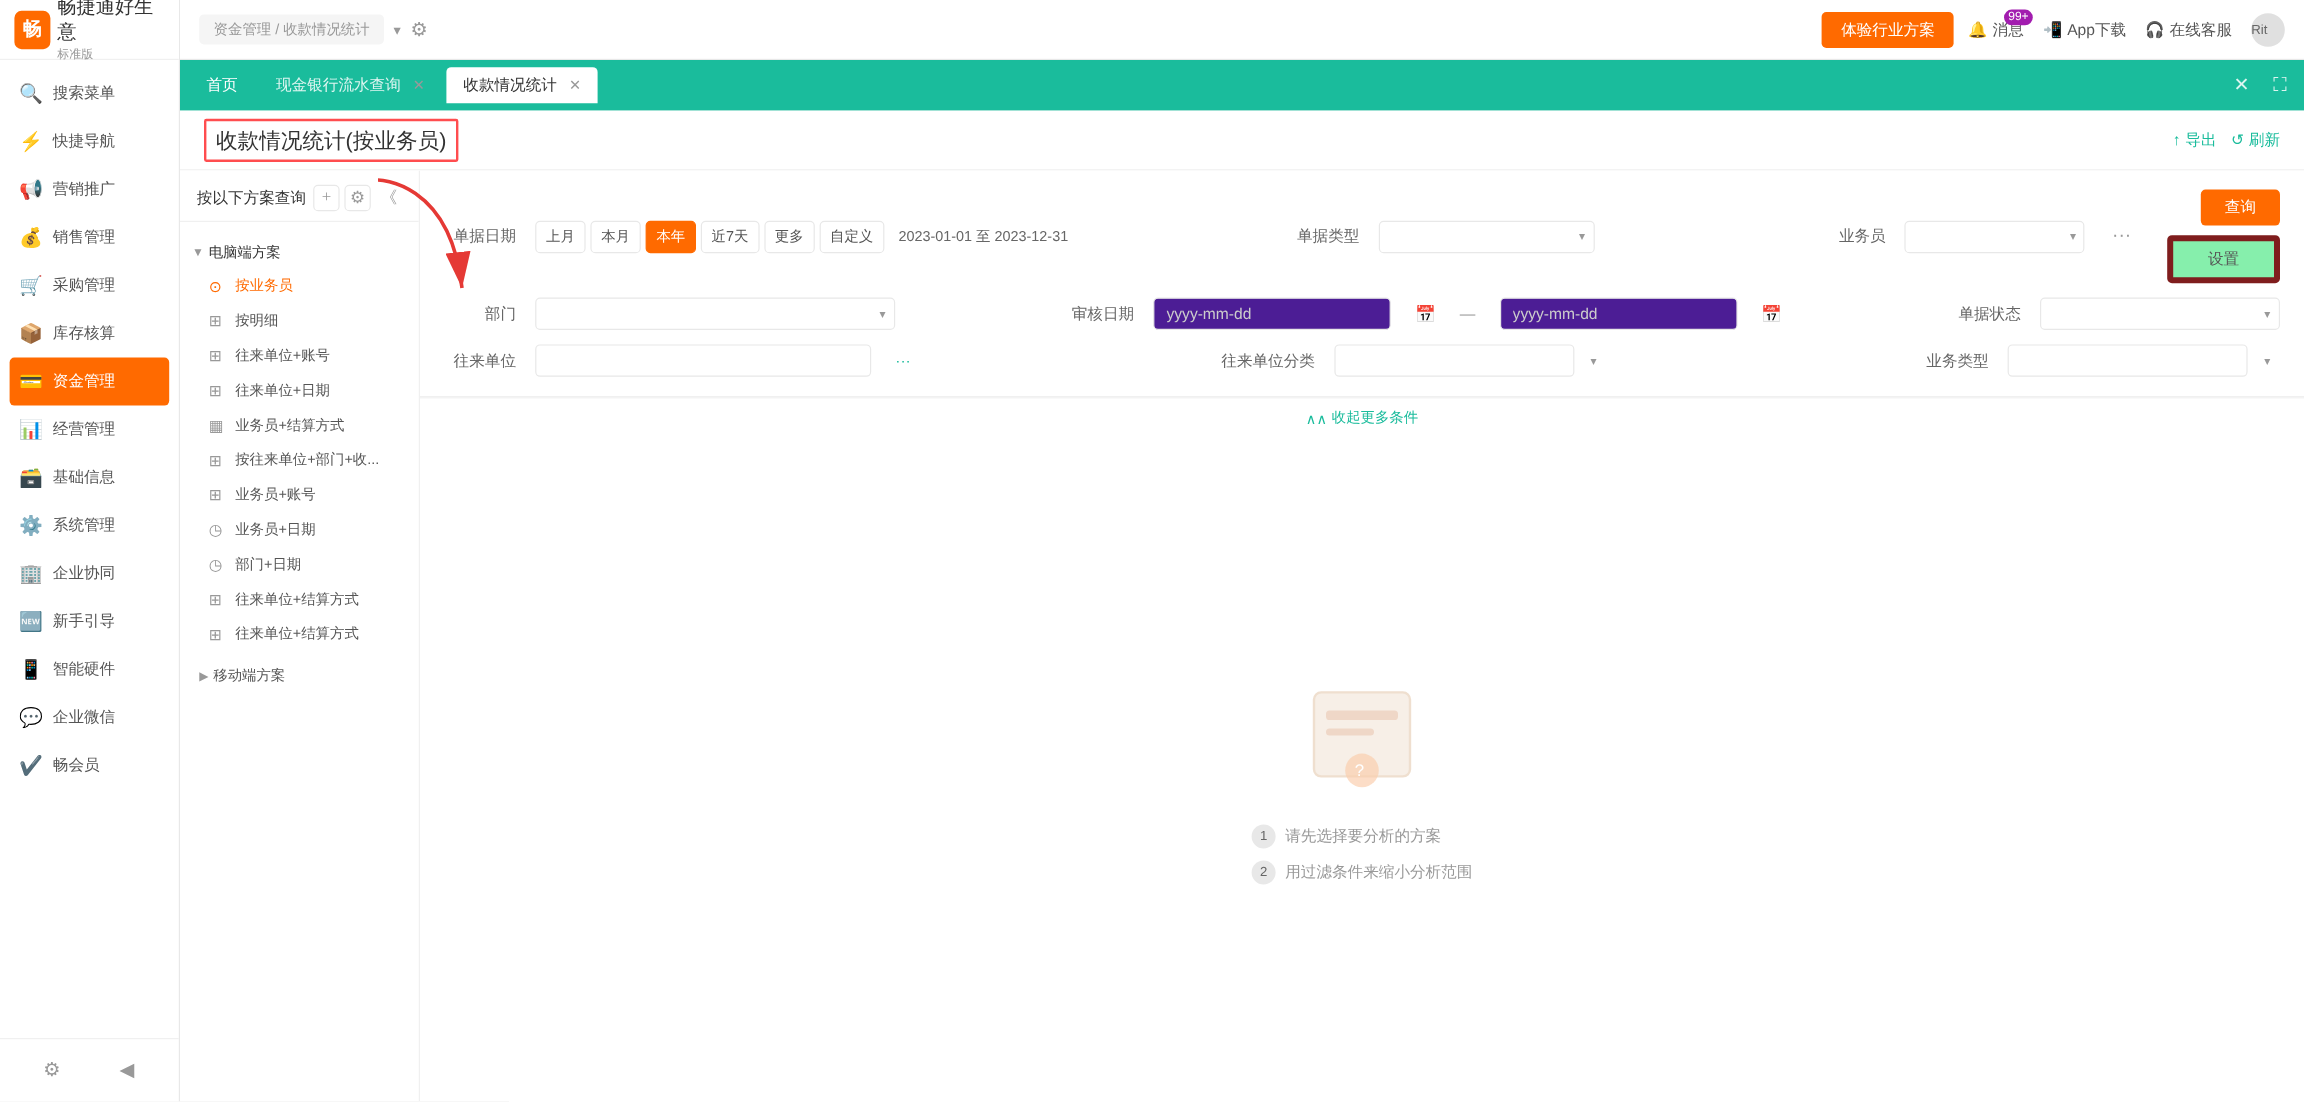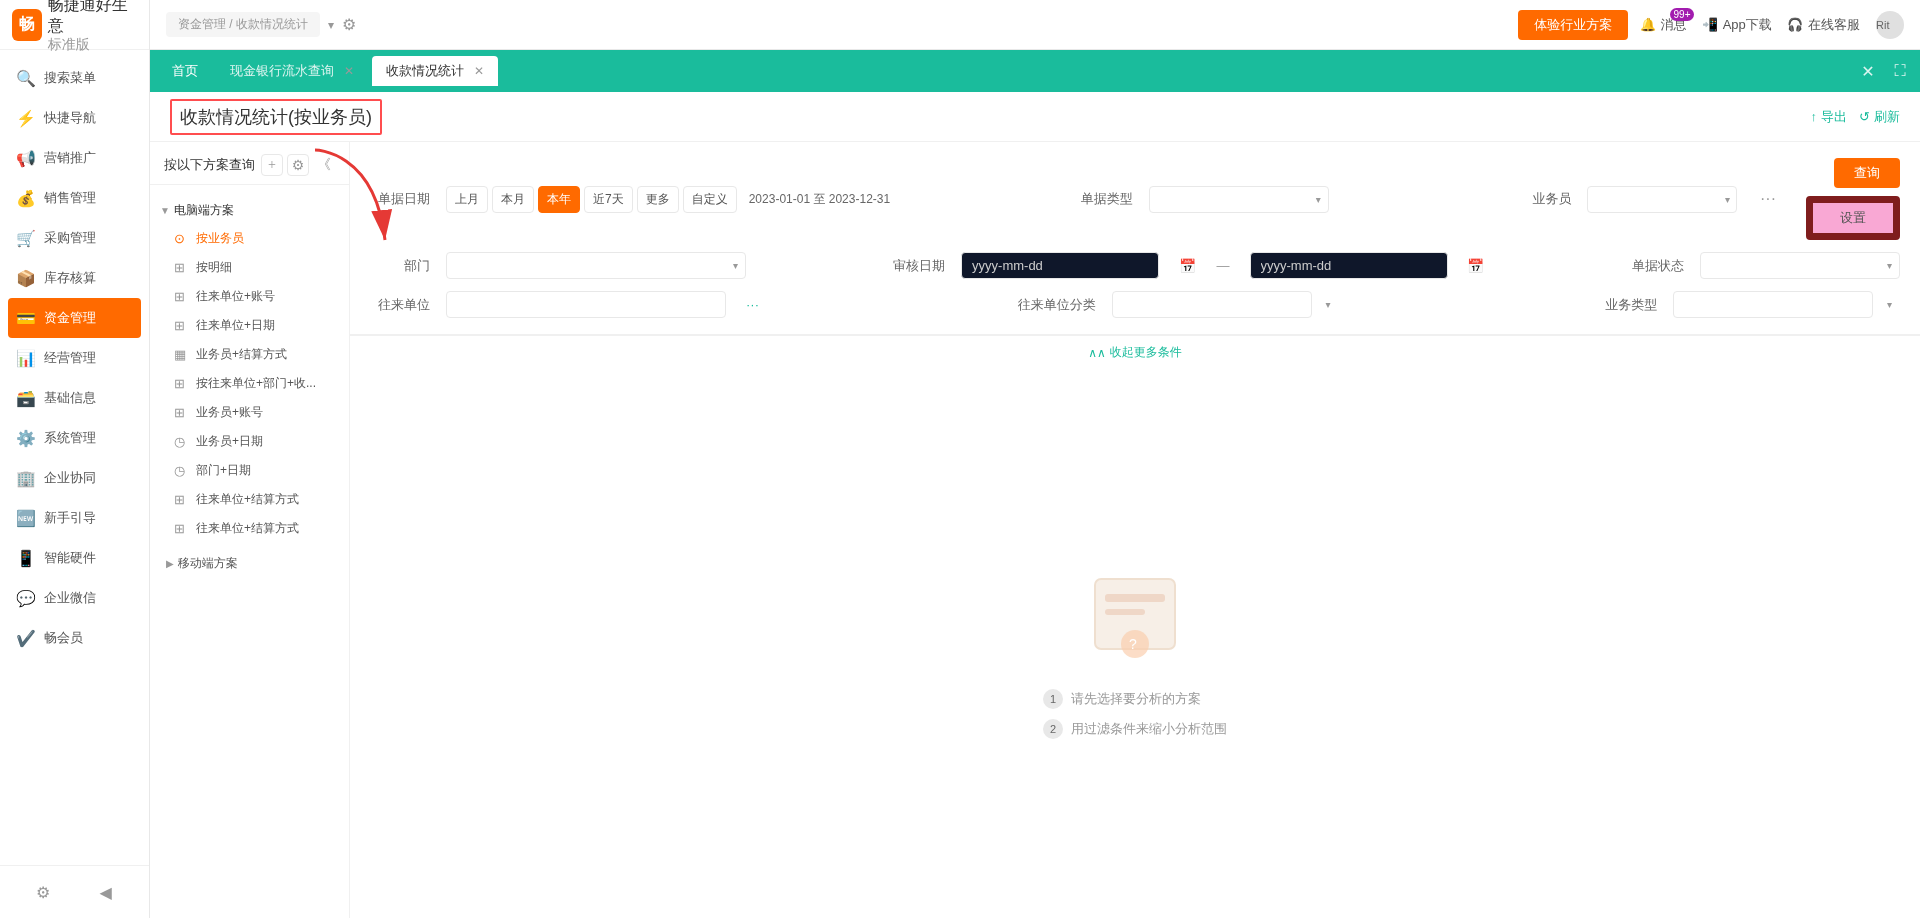--- a/index.html
+++ b/index.html
@@ -3,21 +3,21 @@
   <meta charset="utf-8">
   <style>
     * { margin: 0; padding: 0; box-sizing: border-box; }
     body { font-family: 'Microsoft YaHei', sans-serif; font-size: 13px; background: #f5f5f5; width: 1920px; height: 918px; overflow: hidden; display: flex; }
 
     
     .sidebar { width: 150px; background: #fff; border-right: 1px solid #e8e8e8; display: flex; flex-direction: column; height: 918px; flex-shrink: 0; }
     .sidebar-logo { height: 50px; background: #fff; display: flex; align-items: center; padding: 0 12px; border-bottom: 1px solid #f0f0f0; }
     .logo-icon { width: 32px; height: 32px; background: #ff6a00; border-radius: 6px; display: flex; align-items: center; justify-content: center; color: #fff; font-size: 16px; font-weight: bold; margin-right: 6px; }
     .logo-text { font-size: 16px; color: #333; line-height: 1.3; }
-    .logo-tag { font-size: 14px; color: #999; }
+    .logo-tag { font-size: 10px; color: #999; }
     .sidebar-nav { flex: 1; overflow-y: auto; padding: 8px 0; }
     .nav-item { display: flex; align-items: center; padding: 10px 16px; cursor: pointer; color: #555; font-size: 13px; gap: 8px; }
     .nav-item.active { background: #ff6a00; color: #fff; border-radius: 4px; margin: 0 8px; padding: 10px 8px; }
     .nav-icon { width: 20px; height: 20px; display: flex; align-items: center; justify-content: center; font-size: 16px; flex-shrink: 0; }
     .sidebar-bottom { padding: 8px 0; border-top: 1px solid #f0f0f0; display: flex; align-items: center; justify-content: space-around; padding: 12px; }
     .sidebar-bottom-btn { width: 28px; height: 28px; display: flex; align-items: center; justify-content: center; cursor: pointer; color: #999; font-size: 16px; }
 
     
     .main { flex: 1; display: flex; flex-direction: column; height: 918px; overflow: hidden; }
 
@@ -79,29 +79,29 @@
     
     .filter-area { background: #fff; padding: 16px 20px; border-bottom: 1px solid #f0f0f0; }
     .filter-row { display: flex; align-items: center; gap: 16px; margin-bottom: 12px; }
     .filter-row:last-child { margin-bottom: 0; }
     .filter-label { color: #666; font-size: 13px; min-width: 60px; text-align: right; flex-shrink: 0; }
     .filter-date-group { display: flex; align-items: center; gap: 4px; }
     .date-btn { padding: 4px 8px; border: 1px solid #e8e8e8; border-radius: 4px; cursor: pointer; font-size: 12px; color: #555; background: #fff; }
     .date-btn.active { background: #ff6a00; color: #fff; border-color: #ff6a00; }
     .date-range { font-size: 12px; color: #666; margin-left: 8px; }
     .filter-select { border: 1px solid #e8e8e8; border-radius: 4px; padding: 5px 28px 5px 10px; font-size: 13px; color: #333; background: #fff; cursor: pointer; min-width: 200px; appearance: none; position: relative; }
-    .filter-input { border: 1px solid #e8e8e8; border-radius: 4px; padding: 5px 10px; font-size: 13px; color: #999; background: #0f172a; min-width: 140px; }
+    .filter-input { border: 1px solid #e8e8e8; border-radius: 4px; padding: 5px 10px; font-size: 13px; color: #999; background: #4c1d95; min-width: 140px; }
     .filter-field { display: flex; align-items: center; position: relative; flex: 1; }
     .filter-field .chevron { position: absolute; right: 8px; color: #999; font-size: 10px; }
     .filter-dash { color: #999; margin: 0 4px; }
     .filter-cal { color: #999; font-size: 14px; margin-left: 4px; cursor: pointer; }
     .filter-more { color: #1abc9c; font-size: 13px; cursor: pointer; margin-left: 4px; }
     .action-btn { padding: 6px 20px; border-radius: 4px; cursor: pointer; font-size: 13px; border: none; }
     .query-btn { background: #ff6a00; color: #fff; margin-left: 28px; }
-    .settings-btn { background: #f9a8d4; color: #555; border: 7px solid #7f1d1d; margin-top: 4px; }
+    .settings-btn { background: #86efac; color: #555; border: 5px solid #7f1d1d; margin-top: 4px; }
     .action-group { display: flex; flex-direction: column; gap: 4px; margin-left: 8px; }
     .collapse-bar { display: flex; align-items: center; justify-content: center; padding: 8px; cursor: pointer; color: #1abc9c; font-size: 12px; gap: 4px; background: #fff; border-top: 1px solid #f0f0f0; }
 
     
     .empty-state { flex: 1; display: flex; flex-direction: column; align-items: center; justify-content: center; background: #fff; gap: 20px; }
     .empty-steps { display: flex; flex-direction: column; gap: 10px; }
     .empty-step { display: flex; align-items: center; gap: 8px; color: #999; font-size: 13px; }
     .step-num { width: 20px; height: 20px; border-radius: 50%; background: #e8e8e8; display: flex; align-items: center; justify-content: center; font-size: 11px; color: #666; flex-shrink: 0; }
 
     

